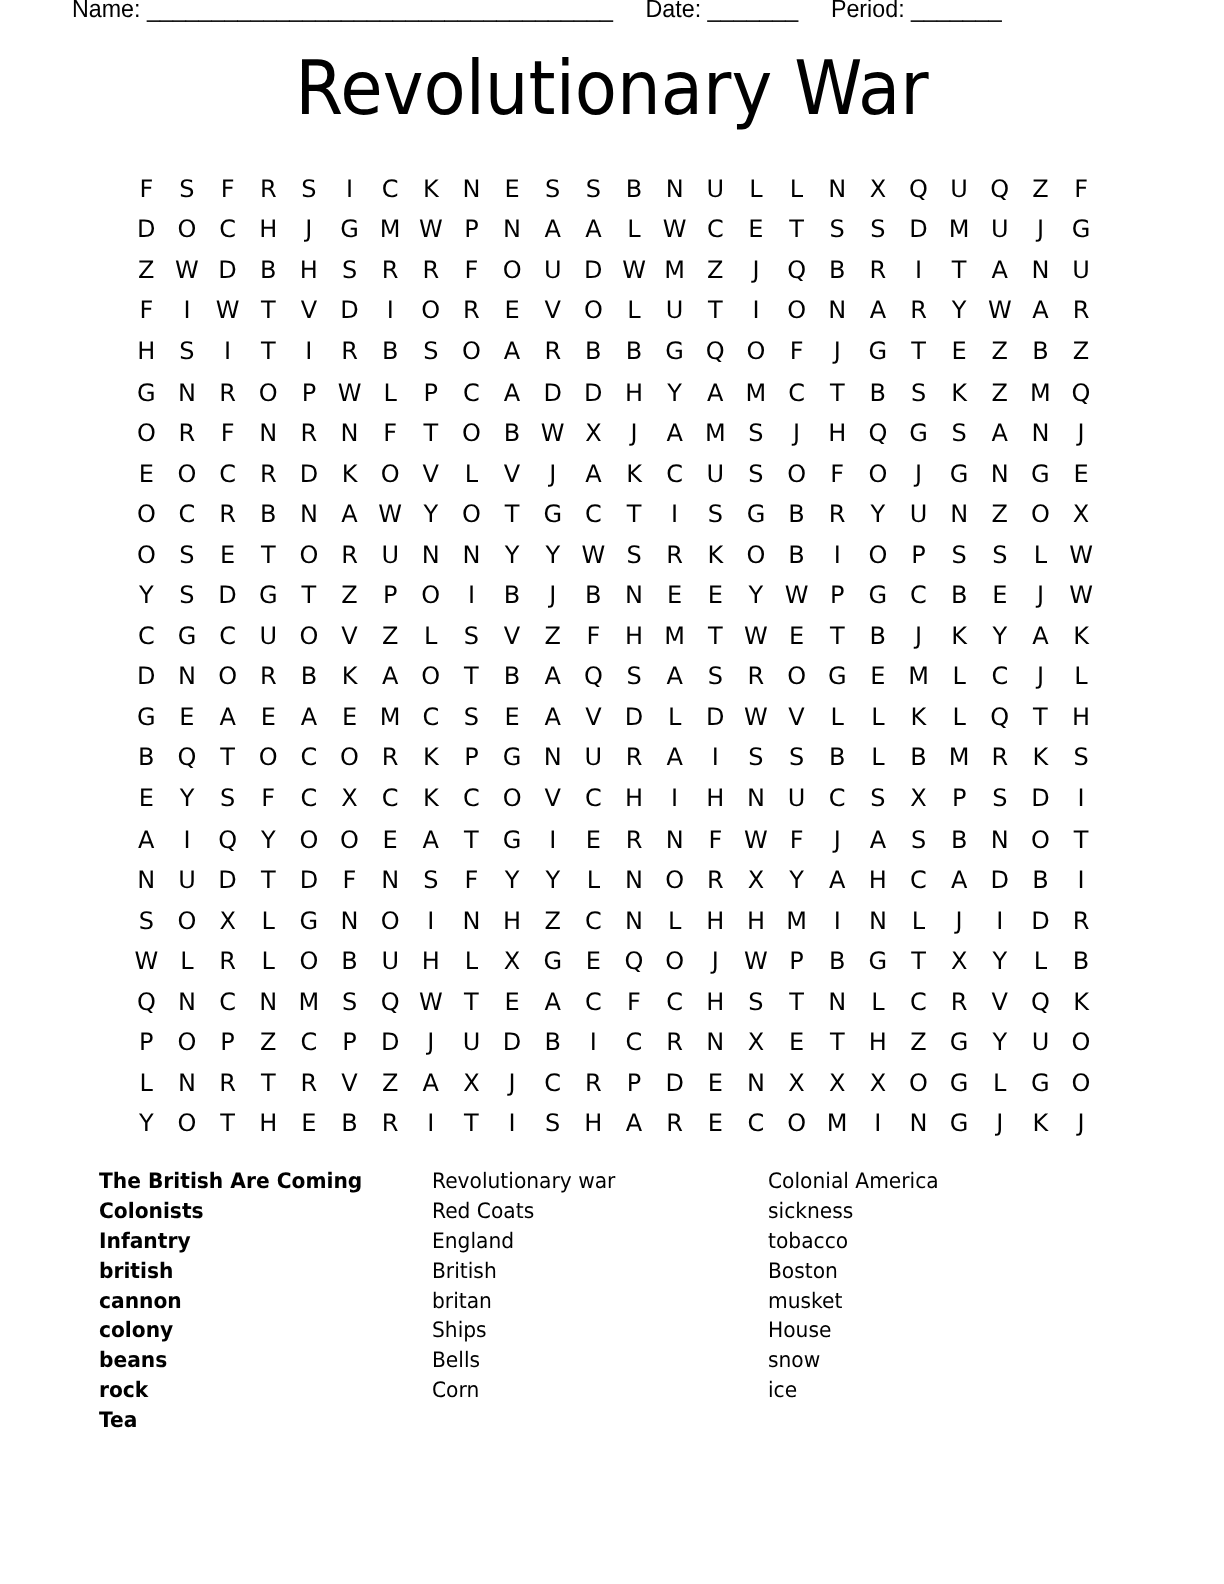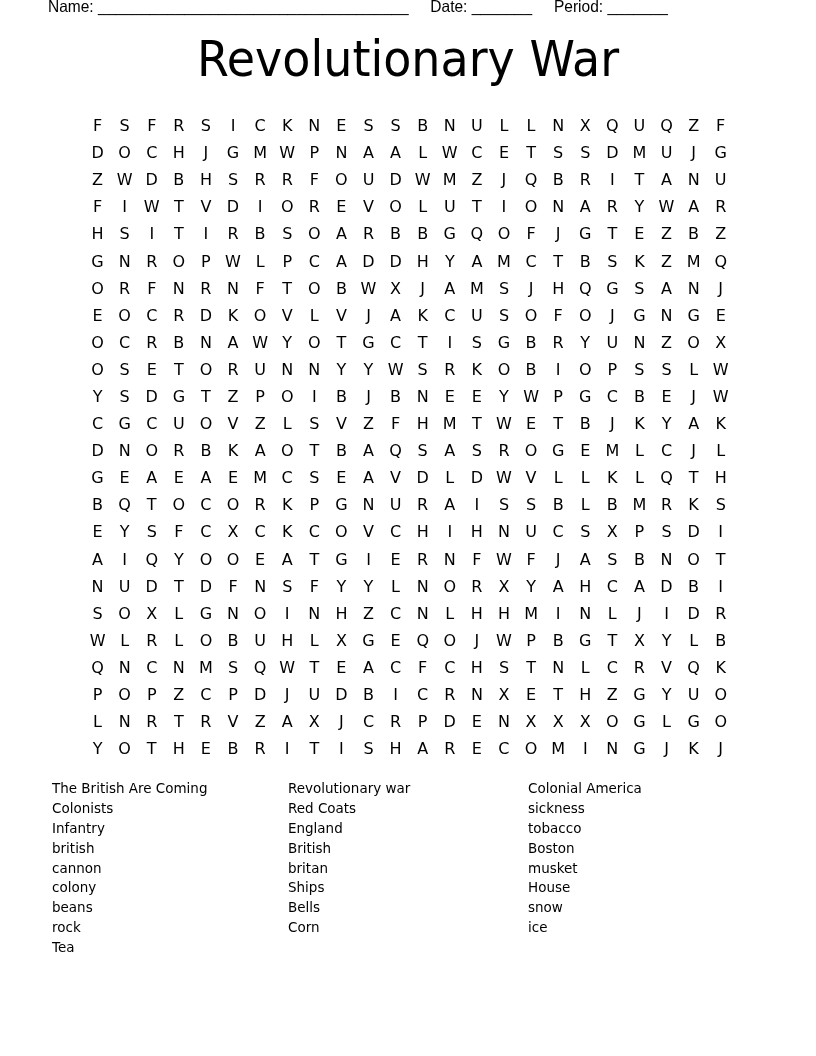--- a/index.html
+++ b/index.html
@@ -59,23 +59,23 @@
     .wordlist {
       position: absolute;
       top: 779px;
       left: 48px;
       width: 760px;
     }
     .col {
       position: absolute;
       top: 0;
     }
-    .col-1 { left: 4px; }
+    .col-1 { left: 18px; font-weight: bold; }
     .col-2 { left: 240px; }
-    .col-3 { left: 480px; }
+    .col-3 { left: 464px; }
     .word {
       font-family: "DejaVu Sans", sans-serif;
       font-size: 14.2px;
       height: 19.9px;
       line-height: 19.9px;
       white-space: nowrap;
       transform: scaleX(0.95);
       transform-origin: left center;
     }
   </style>

